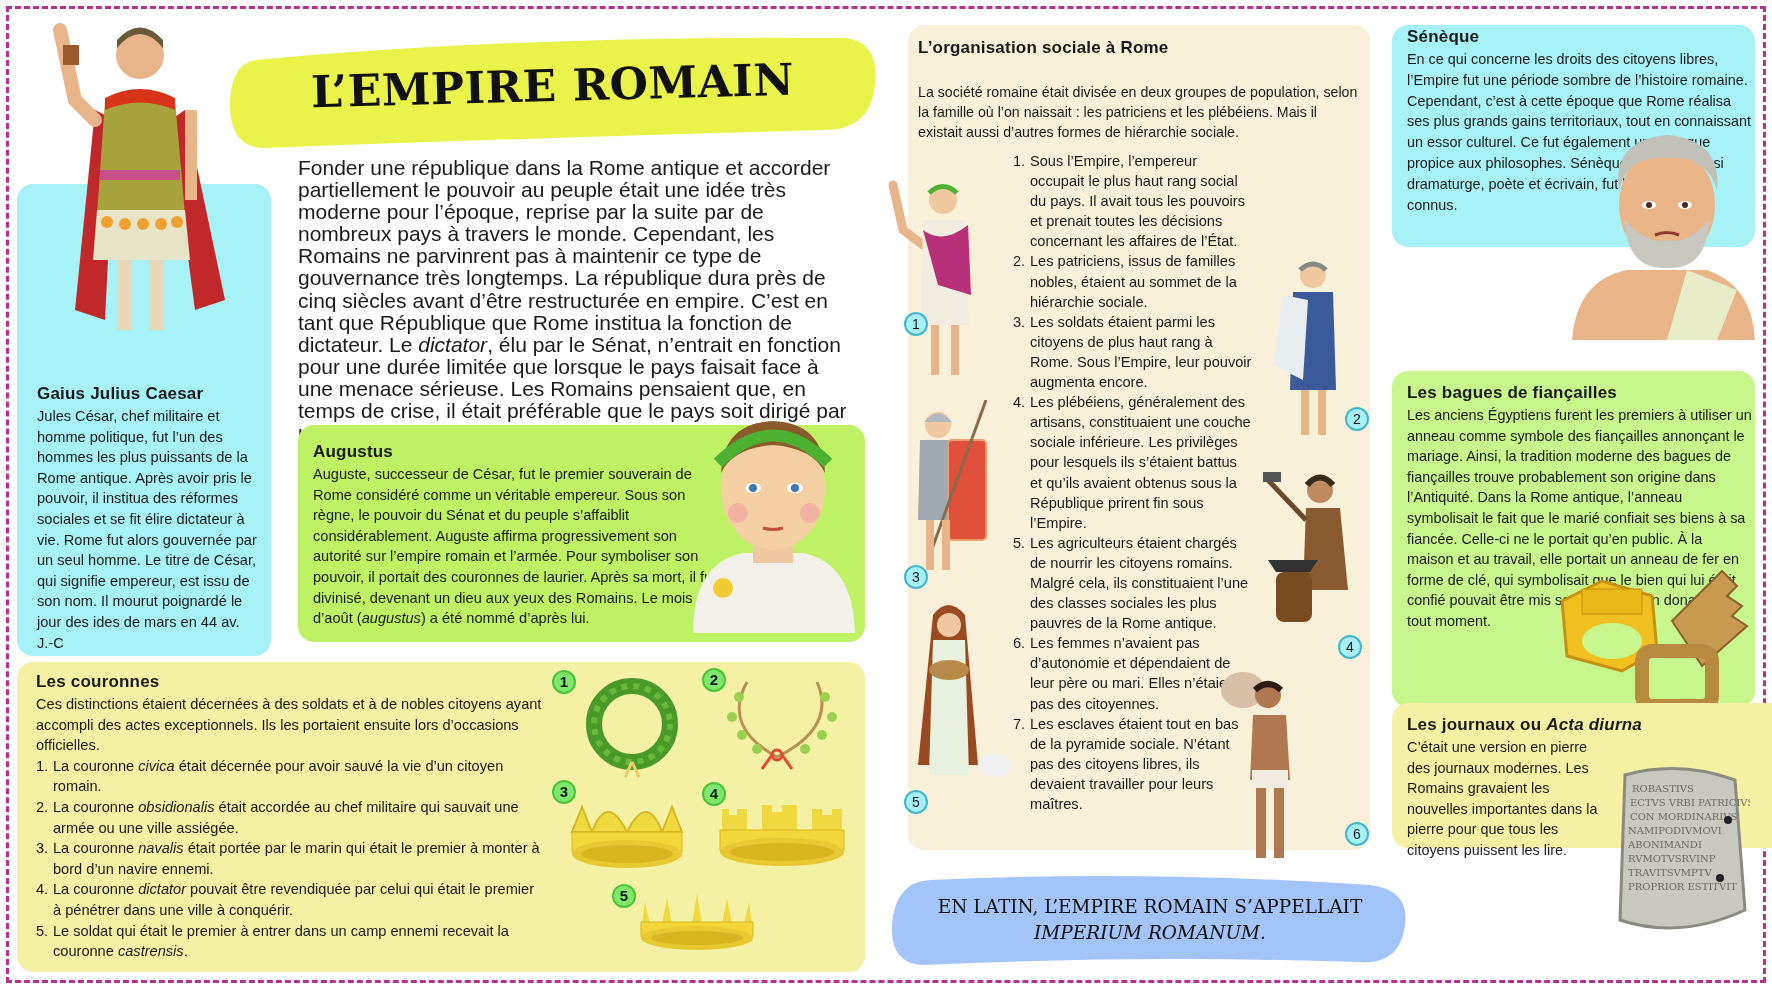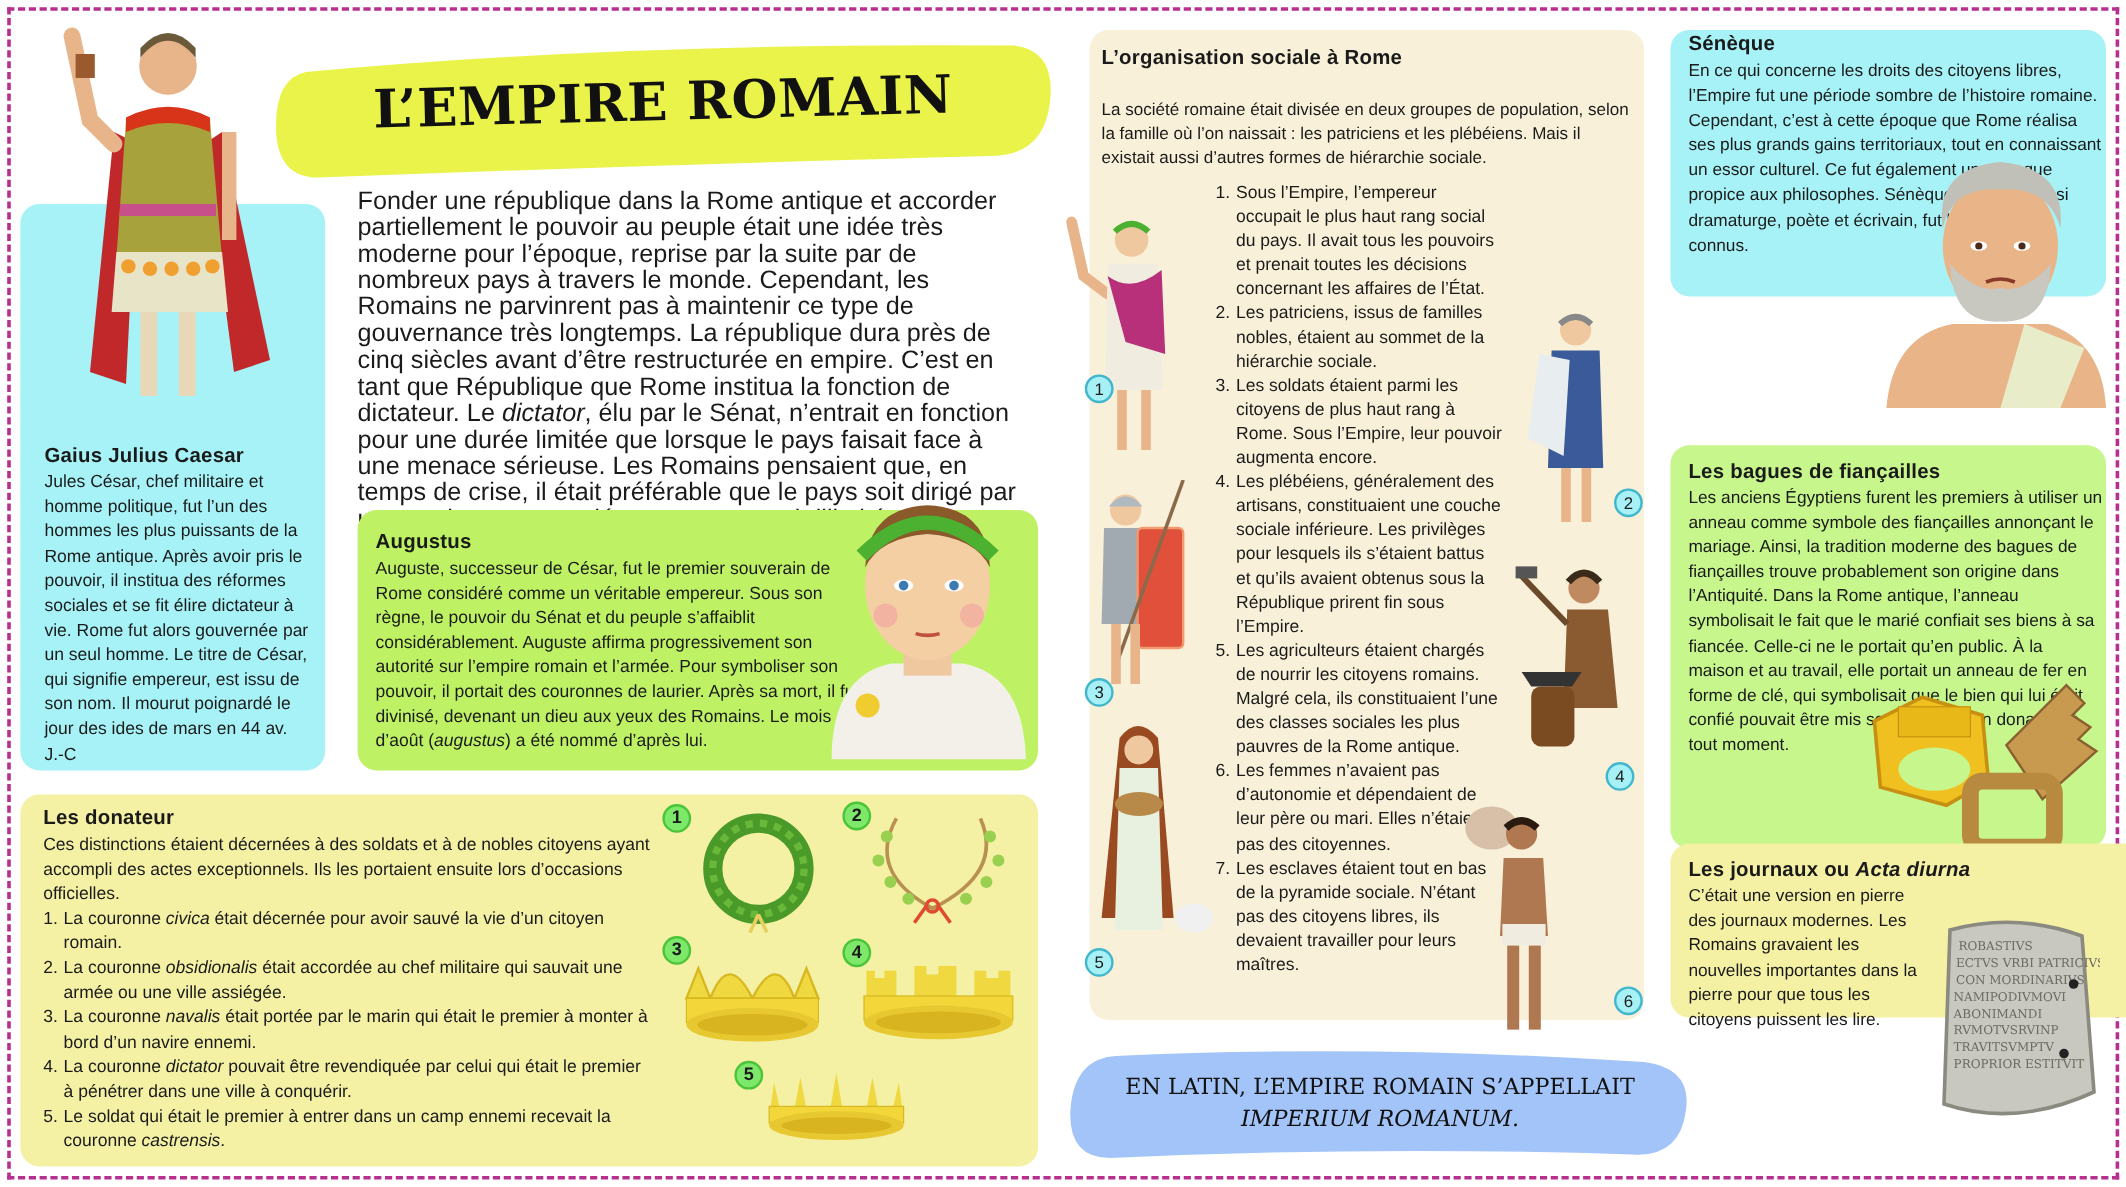--- a/index.html
+++ b/index.html
@@ -11,21 +11,21 @@
   }
   .panel { position: absolute; border-radius: 16px; }
   .panel h3 { font-size: 17px; font-weight: bold; margin-bottom: 2px; letter-spacing: 0.2px; }
   .body-text { font-size: 14.6px; line-height: 20.6px; }
   .intro-text { font-size: 21px; line-height: 22.1px; }
   .list { list-style: none; }
   .list li { position: relative; padding-left: 17px; }
   .list li .num { position: absolute; left: 0; top: 0; }
 
   
-  #caesar-panel { left: 17px; top: 170px; width: 254px; height: 472px; background: #a6f2f6; padding: 200px 14px 0 20px; }
+  #caesar-panel { left: 17px; top: 184px; width: 254px; height: 472px; background: #a6f2f6; padding: 200px 14px 0 20px; }
   #caesar-fig { position: absolute; left: 35px; top: 10px; width: 210px; height: 350px; }
 
   
   #title-banner { position: absolute; left: 225px; top: 30px; width: 655px; height: 120px; }
   #title-banner svg { position: absolute; left: 0; top: 0; }
   #title-text {
     position: absolute; left: 0; top: 30px; width: 100%; text-align: center;
     font-family: "DejaVu Serif", "Liberation Serif", serif; font-size: 44px; font-weight: bold;
     color: #111; transform: rotate(-1.5deg); letter-spacing: 0.5px;
   }
@@ -121,21 +121,21 @@
       <circle cx="70" cy="85" r="4" fill="#3a7ab0"></circle>
     <ellipse cx="112" cy="85" rx="8" ry="5" fill="#fff"></ellipse>
       <circle cx="112" cy="85" r="4" fill="#3a7ab0"></circle>
     <circle cx="55" cy="110" r="10" fill="#f0a0a0" opacity="0.6"></circle>
     <circle cx="127" cy="110" r="10" fill="#f0a0a0" opacity="0.6"></circle>
     <path d="M80 125 Q90 128 100 125" stroke="#c05040" stroke-width="3" fill="none"></path>
   </svg>
 </div>
 
 <div class="panel" id="crowns-panel">
-  <h3>Les donateur</h3>
+  <h3>Les couronnes</h3>
   <div class="body-text">
     <p>Ces distinctions étaient décernées à des soldats et à de nobles citoyens ayant accompli des actes exceptionnels. Ils les portaient ensuite lors d’occasions officielles.</p>
     <ul class="list">
       <li><span class="num">1.</span><span>La couronne </span><i>civica</i><span> était décernée pour avoir sauvé la vie d’un citoyen romain.</span></li>
       <li><span class="num">2.</span><span>La couronne </span><i>obsidionalis</i><span> était accordée au chef militaire qui sauvait une armée ou une ville assiégée.</span></li>
       <li><span class="num">3.</span><span>La couronne </span><i>navalis</i><span> était portée par le marin qui était le premier à monter à bord d’un navire ennemi.</span></li>
       <li><span class="num">4.</span><span>La couronne </span><i>dictator</i><span> pouvait être revendiquée par celui qui était le premier à pénétrer dans une ville à conquérir.</span></li>
       <li><span class="num">5.</span><span>Le soldat qui était le premier à entrer dans un camp ennemi recevait la couronne </span><i>castrensis</i><span>.</span></li>
     </ul>
   </div>

